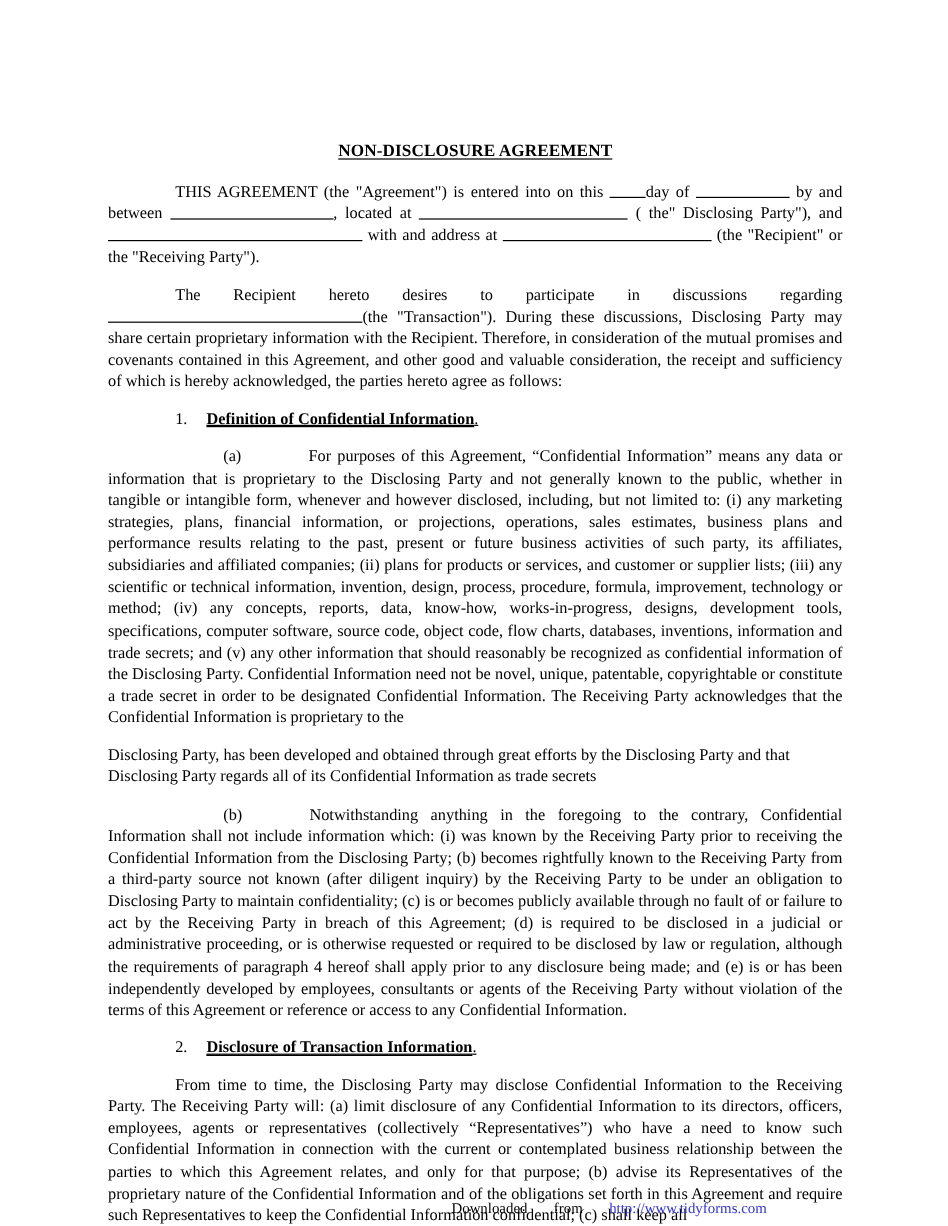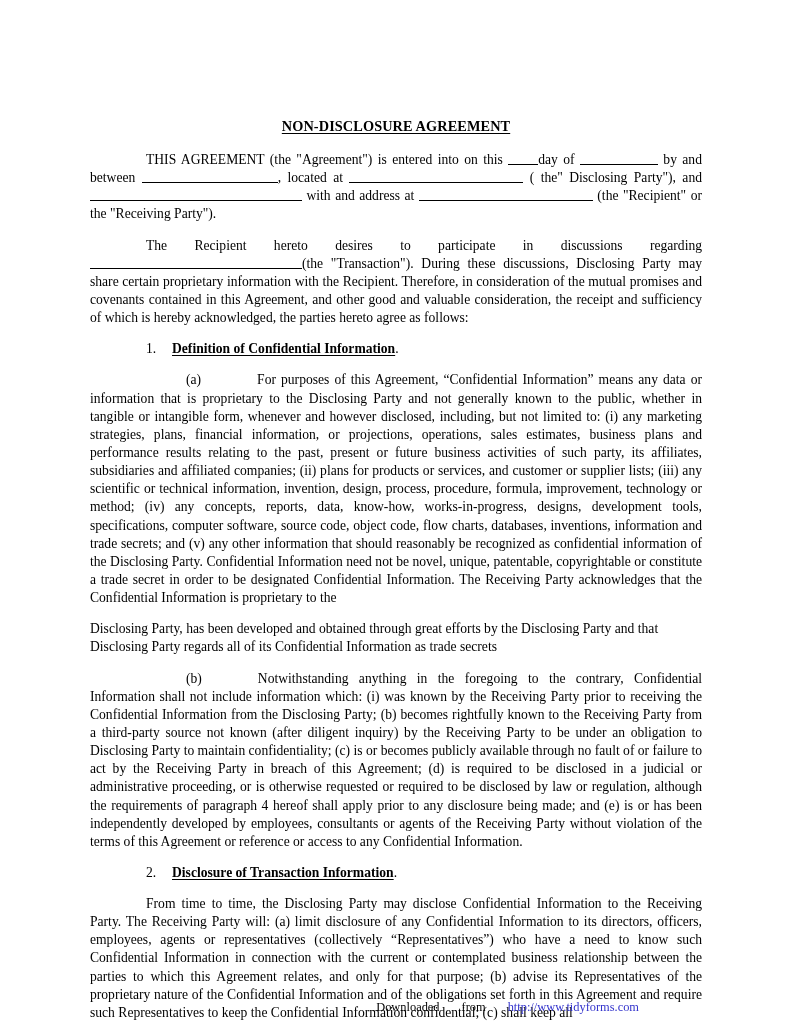--- a/index.html
+++ b/index.html
@@ -79,21 +79,21 @@
   .num {
     display: inline-block;
     width: 26px;
     margin-left: 56px;
   }
   .heading-text {
     font-weight: bold;
     text-decoration: underline;
     text-underline-offset: 2px;
   }
-  .sec-gap-bottom { margin-bottom: 13px; }
+  .sec-gap-bottom { margin-bottom: 13px; text-decoration: underline; }
   .footer {
     position: absolute;
     left: 0;
     top: 1000px;
     width: 639px;
     text-align: right;
     font-size: 12.4px;
     font-family: "Liberation Serif", "DejaVu Serif", serif;
   }
   .footer .fw {

